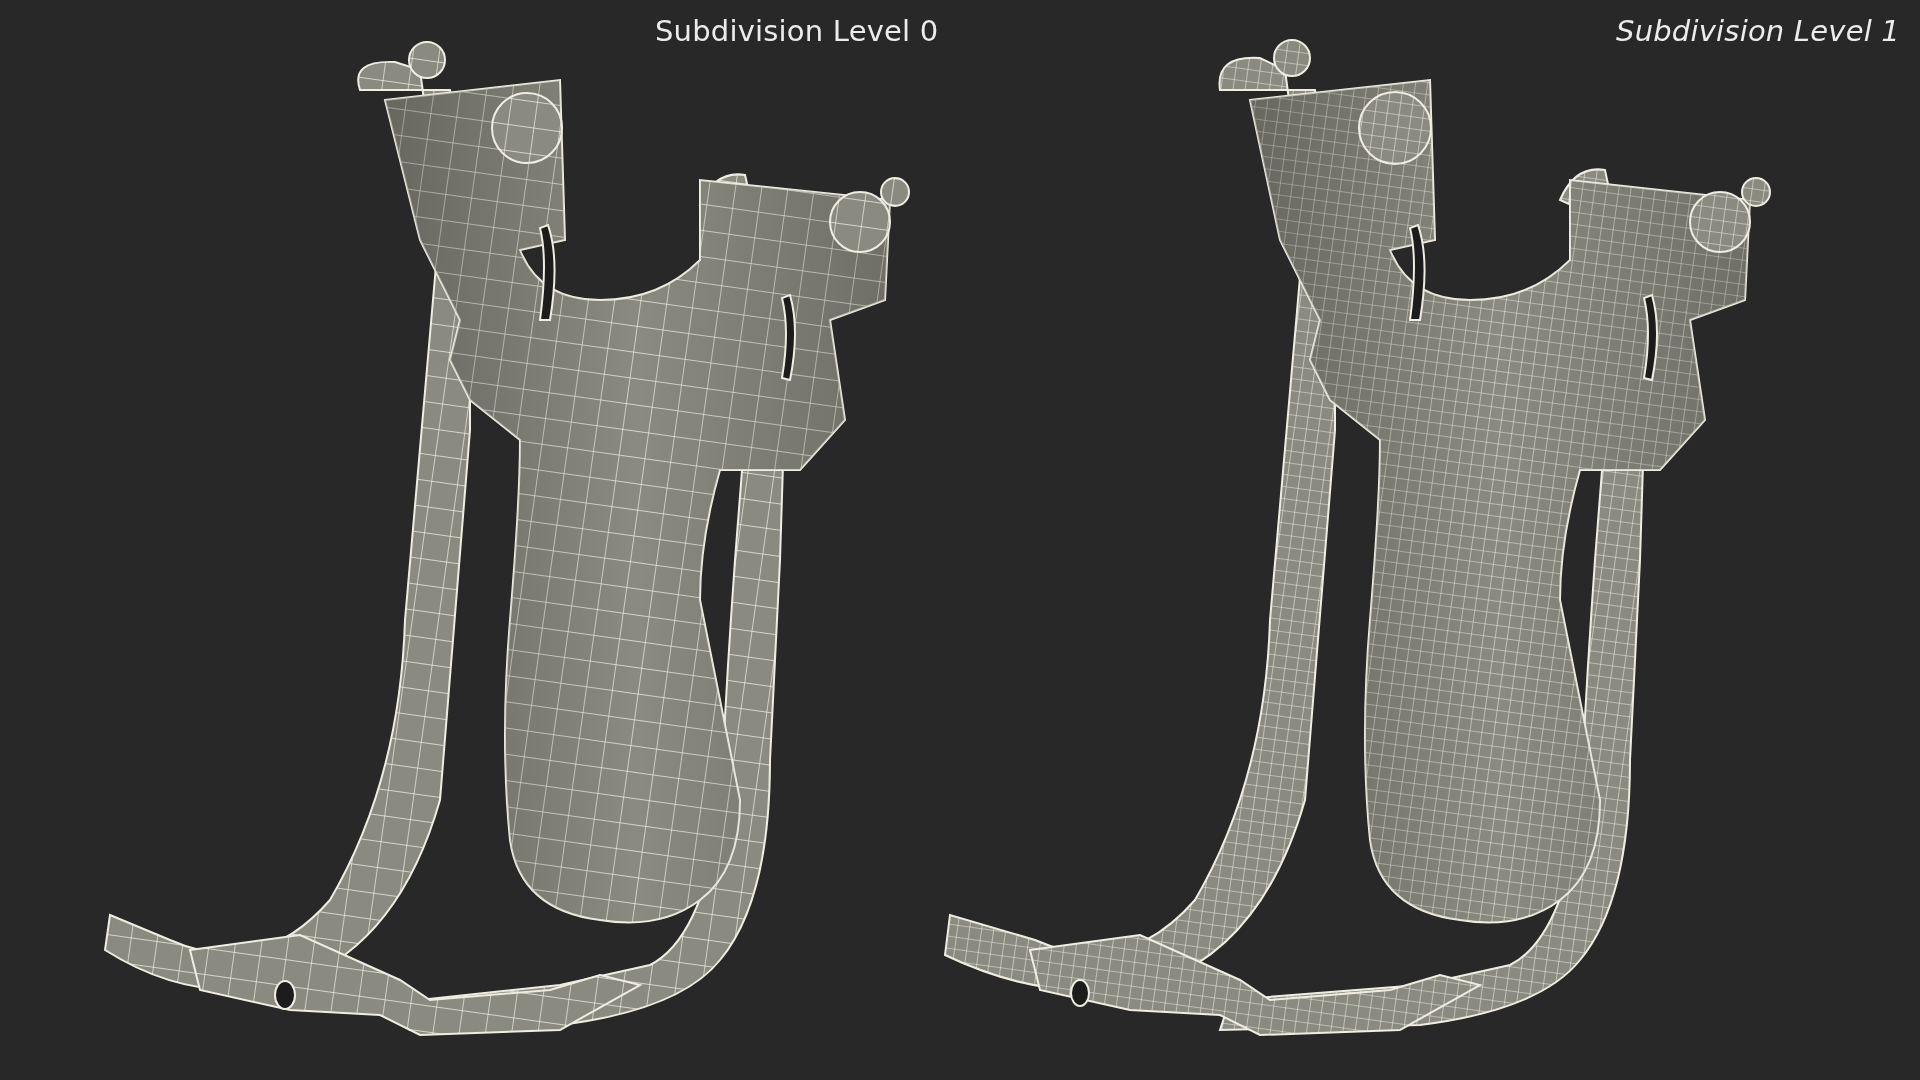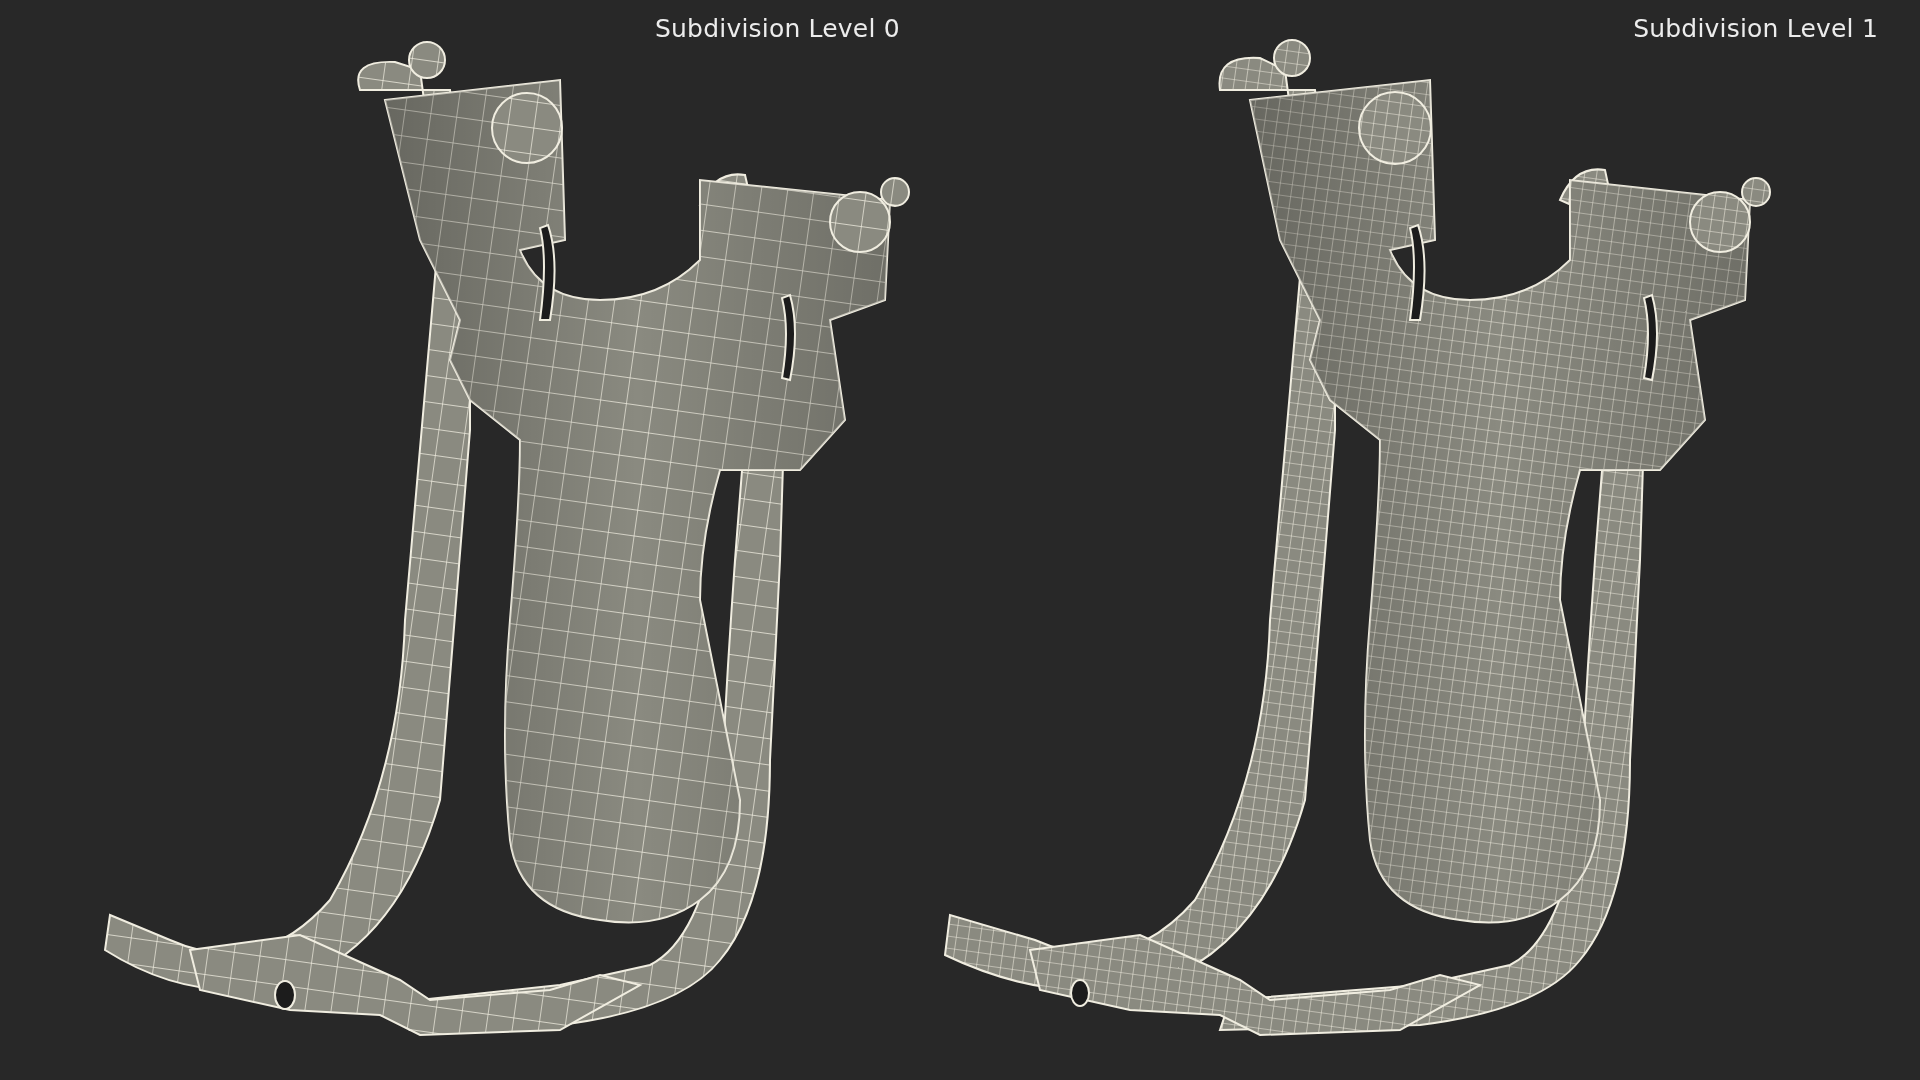--- a/index.html
+++ b/index.html
@@ -1,19 +1,19 @@
 <!DOCTYPE html>
 <html><head>
 <meta charset="utf-8">
 <style>
   html, body { margin:0; padding:0; }
   body { width:1920px; height:1080px; background:#282828; overflow:hidden; position:relative; font-family:"DejaVu Sans", sans-serif; }
-  .label { position:absolute; top:14px; color:#ececec; font-size:25px; letter-spacing:0.2px; white-space:nowrap; }
+  .label { position:absolute; top:14px; color:#ececec; font-size:29px; letter-spacing:0.2px; white-space:nowrap; }
   #label-0 { left:655px; }
-  #label-1 { right:42px; }
+  #label-1 { right:20px;font-style:italic; }
   svg.model { position:absolute; top:0; width:960px; height:1080px; }
   #model-0 { left:0; }
   #model-1 { left:930px; }
 </style>
 </head>
 <body>
 
 <div class="label" id="label-0">Subdivision Level 0</div>
 <div class="label" id="label-1">Subdivision Level 1</div>
 

